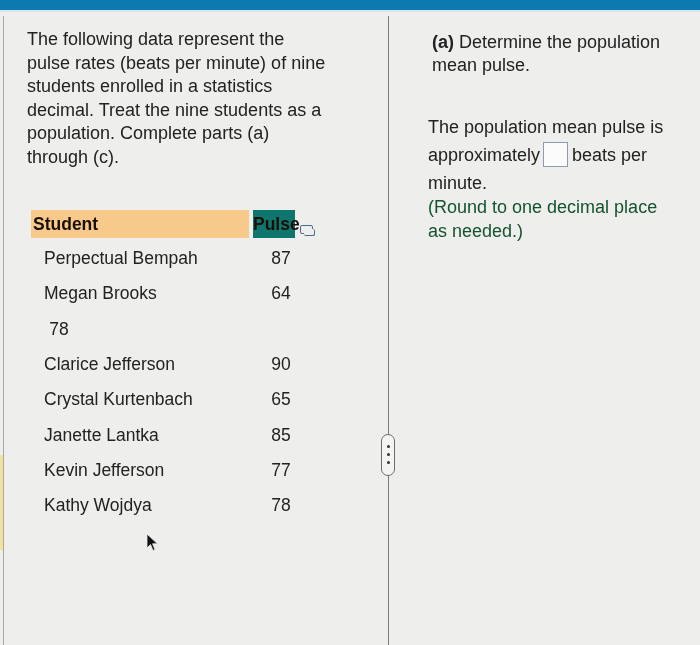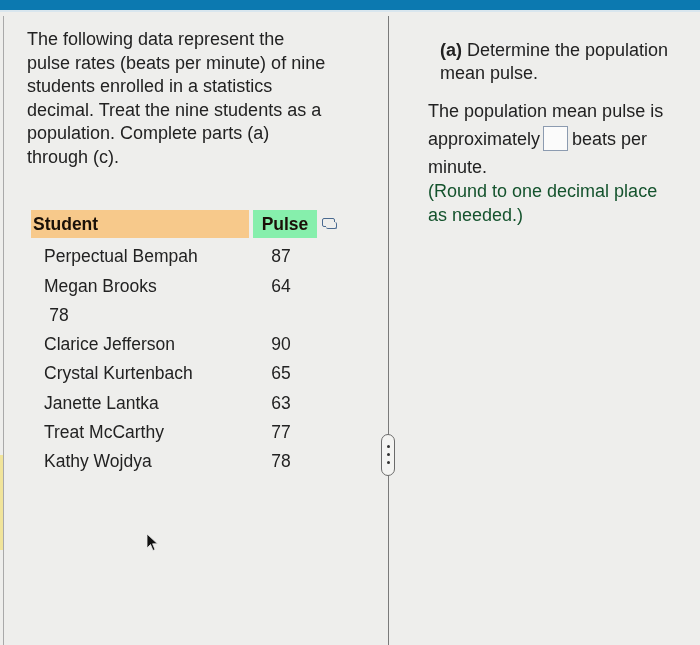--- a/index.html
+++ b/index.html
@@ -27,53 +27,53 @@
   }
   .left-pane {
     position: absolute; left: 27px; top: 28px; width: 340px;
   }
   .problem-text {
     font-size: 18px; line-height: 23.5px; margin: 0; color: #222;
   }
   .table {
     position: absolute; left: 31px; top: 210px; width: 320px;
   }
-  .thead { display: flex; height: 28px; align-items: center; }
+  .thead { display: flex; height: 28px; align-items: flex-end; }
   .th-student {
     width: 218px; height: 28px; background: #f7c98b;
     font-weight: bold; font-size: 17.5px; line-height: 28px; padding-left: 2px;
     color: #1a1008; box-sizing: border-box;
   }
   .th-pulse {
-    margin-left: 4px; width: 64px; height: 28px; background: #86efac;
+    margin-left: 4px; width: 42px; height: 28px; background: #0f766e;
     font-weight: bold; font-size: 17.5px; line-height: 28px; text-align: center;
     color: #1a1008;
   }
   .copy-icon {
     margin-left: 4px; width: 18px; height: 14px; position: relative; cursor: pointer;
   }
   .copy-icon .b1 { position: absolute; left: 1px; top: 1px; width: 11px; height: 7px; border: 1.5px solid #4a6a90; border-radius: 2px; background: #eeeeec; }
   .copy-icon .b2 { position: absolute; left: 5px; top: 5px; width: 10px; height: 6px; border: 1.5px solid #4a6a90; border-radius: 2px; background: #eeeeec; border-top: none; border-left: none; }
-  .row { display: flex; height: 29.3px; align-items: flex-end; }
+  .row { display: flex; height: 29.3px; align-items: center; margin-top: 6px; }
   .td-name { width: 222px; padding-left: 13px; box-sizing: border-box; font-size: 17.5px; color: #222; }
   .td-pulse { width: 56px; text-align: center; font-size: 17.5px; color: #222; }
   .divider {
     position: absolute; left: 388px; top: 16px; width: 1px; height: 629px;
     background: #7a7a7a;
   }
   .drag-handle {
     position: absolute; left: 381px; top: 434px; width: 14px; height: 42px;
     border: 1.5px solid #6b6b6b; border-radius: 8px; background: #f4f4f2;
     box-sizing: border-box; cursor: ew-resize;
   }
   .drag-handle .dot { position: absolute; left: 4.5px; width: 3px; height: 3px; border-radius: 50%; background: #333; }
   .right-pane { position: absolute; left: 428px; top: 27px; width: 262px; }
-  .part-title { font-size: 18px; line-height: 23px; margin: 12px; color: #222; }
+  .part-title { font-size: 18px; line-height: 23px; margin: 4px; color: #222; }
   .part-title b { font-weight: bold; }
-  .answer-text { margin-top: 10px; font-size: 18px; line-height: 28px; color: #222; }
+  .answer-text { margin-top: 36px; font-size: 18px; line-height: 28px; color: #222; }
   .answer-box {
     display: inline-block; width: 25px; height: 25px; border: 1.5px solid #8c9bb0;
     background: #fbfbfb; vertical-align: -6px; margin: 0 4px 0 3px; box-sizing: border-box;
   }
   .hint { font-size: 18px; line-height: 24px; color: #14532d; margin-top: -2px; }
   .cursor { position: absolute; left: 146px; top: 533px; width: 14px; height: 20px; }
 </style>
 </head>
 <body>
 
@@ -116,24 +116,24 @@
   <div class="row">
     <div class="td-name">Clarice Jefferson</div>
     <div class="td-pulse">90</div>
   </div>
   <div class="row">
     <div class="td-name">Crystal Kurtenbach</div>
     <div class="td-pulse">65</div>
   </div>
   <div class="row">
     <div class="td-name">Janette Lantka</div>
-    <div class="td-pulse">63</div>
+    <div class="td-pulse">85</div>
   </div>
   <div class="row">
-    <div class="td-name">Treat McCarthy</div>
+    <div class="td-name">Kevin Jefferson</div>
     <div class="td-pulse">77</div>
   </div>
   <div class="row">
     <div class="td-name">Kathy Wojdya</div>
     <div class="td-pulse">78</div>
   </div>
 </div>
 
 <div class="divider"></div>
 <div class="drag-handle">

